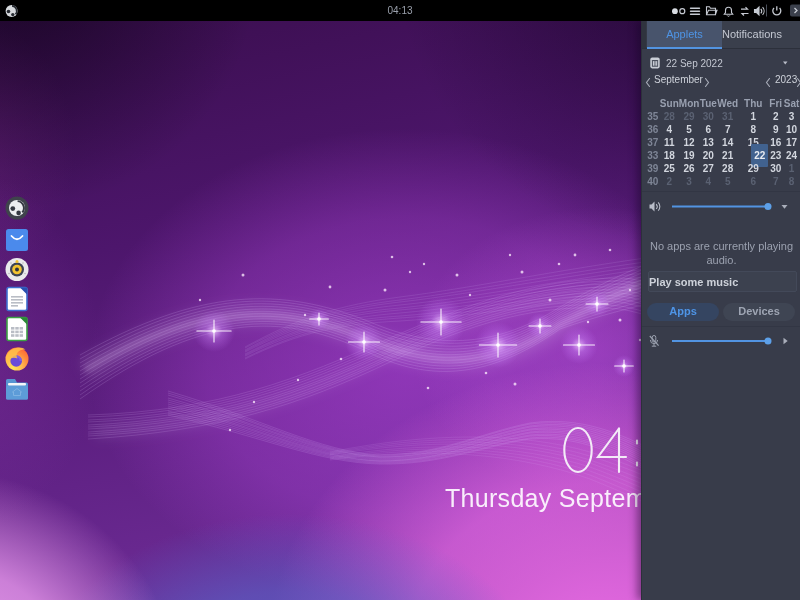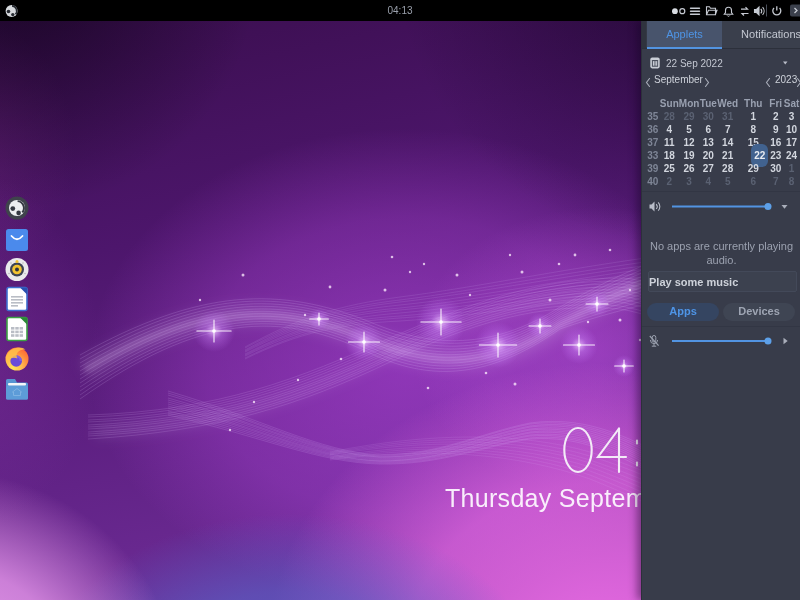--- a/index.html
+++ b/index.html
@@ -14,29 +14,29 @@
  radial-gradient(ellipse 200px 260px at -40px 330px, rgba(140,55,170,0.42), rgba(135,52,165,0) 70%),
  radial-gradient(ellipse 150px 190px at -30px 130px, rgba(128,44,138,0.35), rgba(128,44,138,0) 70%),
  linear-gradient(168deg, #3a0e4e 0%, #4d166c 35%, #5e2082 60%, #6c2b94 85%, #74309b 100%);
 }
 #panel { position:absolute; left:0; top:0; width:800px; height:21px; background:#000000; z-index:5;padding-left:28px; }
 #raven { position:absolute; left:641px; top:21px; width:159px; height:579px; background:#383c4a; z-index:4; box-shadow:-4px 0 8px rgba(20,5,35,0.45); color:#b9bdc9; border-left:1px solid #2c303a; }
 .time { position:absolute; left:0; right:0; top:0; height:21px; text-align:center; line-height:21px; font-size:10px; color:#9aa0ac; }
 svg { display:block; }
 #tabs { position:absolute; left:0; top:0; width:159px; height:28px; background:linear-gradient(90deg,#2f333e 0px,#2f333e 4px,#3a3f4c 5px); border-bottom:1px solid #2c303b; }
 #tab-a { position:absolute; left:5px; top:0; width:75px; height:28px; background:#48546c; color:#4e94e6; font-size:11px; text-align:center; line-height:27px; border-bottom:2px solid #5294e2; }
-#tab-n { position:absolute; left:80px; top:0; width:79px; height:28px; color:#c3c7d1; font-size:11px; text-align:right; line-height:27px; }
+#tab-n { position:absolute; left:80px; top:0; width:79px; height:28px; color:#c3c7d1; font-size:11px; text-align:left; line-height:27px; }
 .datebar { position:absolute; left:0; top:28px; width:159px; height:38px; }
 .mon-row { position:absolute; left:0; top:53px; width:159px; height:18px; font-size:10px; color:#ced2da; }
 table.cal { position:absolute; left:4px; top:76px; border-collapse:collapse; font-size:10px; }
 table.cal td, table.cal th { width:19.5px; height:13px; text-align:center; padding:0; font-weight:bold; color:#d2d6de; }
 table.cal th { color:#99a0b0; }
 table.cal td.wk { color:#7e8596; width:15px; }
 table.cal td.dim { color:#5a6172; }
-td.sel span { background:#41628f; border-radius:6px; padding:6px 3px; color:#e8ecf2;margin-left:13px; }
+td.sel span { background:#41628f; border-radius:1px; padding:6px 3px; color:#e8ecf2;margin-left:13px; }
 .sep { position:absolute; left:0; width:159px; height:1px; background:#323644; }
 .noapps { position:absolute; left:0; top:218px; width:159px; text-align:center; font-size:11px; color:#9ba1af; line-height:14px; }
 .playbtn { position:absolute; left:6px; top:250px; width:149px; height:21px; border:1px solid #434959; border-radius:2px; background:#3c414f; text-align:left; line-height:20px; font-size:11px; font-weight:bold; color:#ced2da; }
 .pill { position:absolute; top:282px; height:18px; border-radius:9px; font-size:11px; font-weight:bold; text-align:center; line-height:17px; }
 </style></head><body>
 <div id="wall">
 <svg width="646" height="579" viewBox="0 0 646 579">
 <defs>
 <radialGradient id="sg">
           <stop offset="0" stop-color="rgba(240,200,255,0.85)"></stop>

